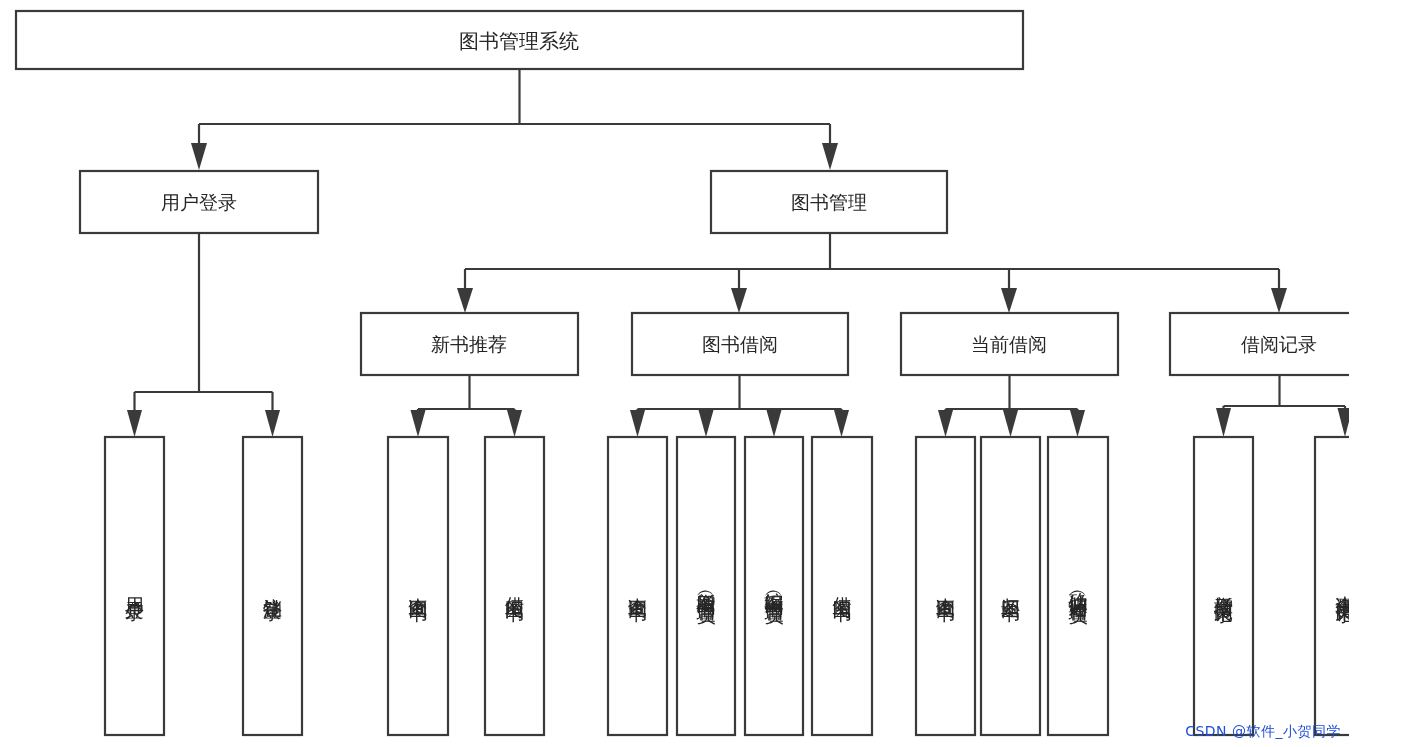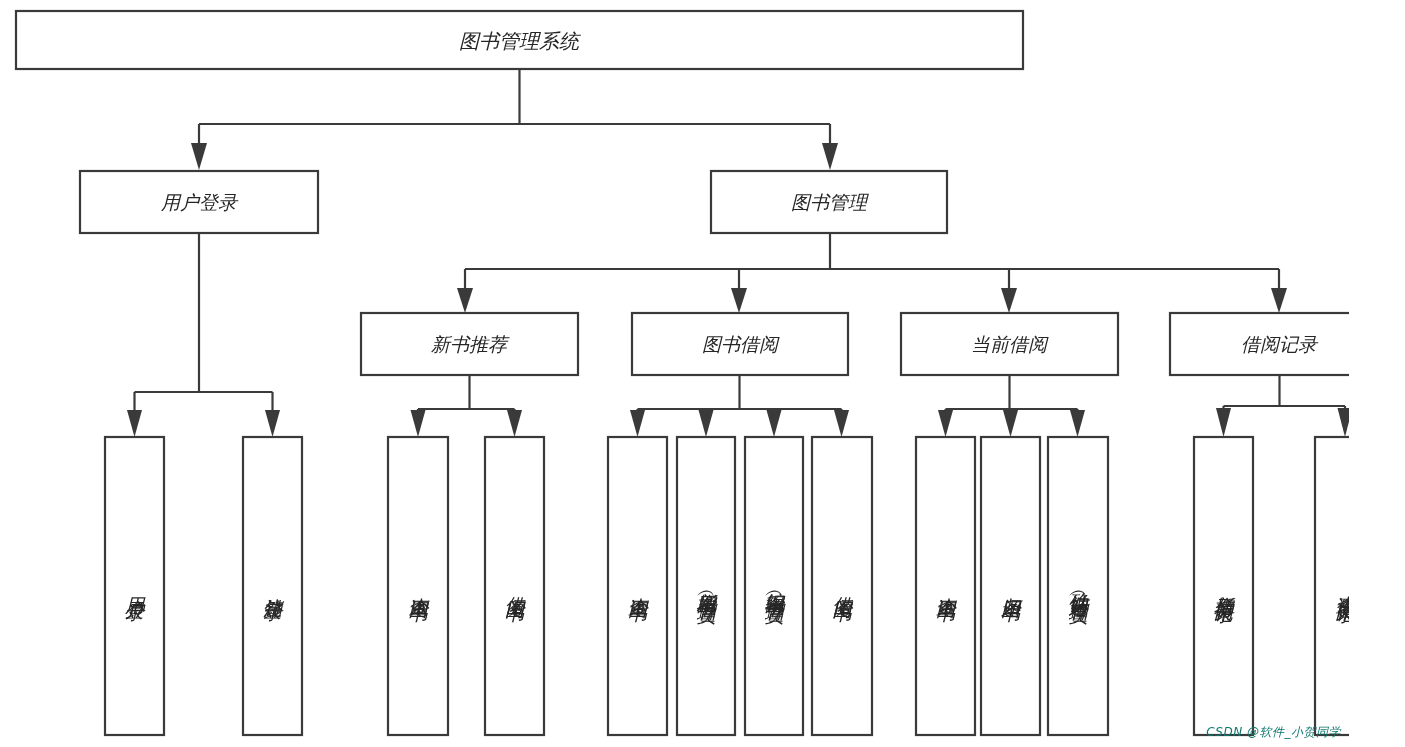--- a/index.html
+++ b/index.html
@@ -10,21 +10,20 @@
   }
   body {
     font-family: "DejaVu Sans", "Liberation Sans", sans-serif;
   }
   #diagram-root {
     position: relative;
     width: 1349px;
     height: 747px;
     background: #ffffff;
     overflow: hidden;
-    font-style: italic;
   }
   svg.diagram-canvas {
     position: absolute;
     left: 0;
     top: 0;
     width: 1405px;
     height: 747px;
   }
   .node-box {
     fill: #ffffff;
@@ -70,22 +69,22 @@
     letter-spacing: 2px;
     white-space: nowrap;
     text-align: center;
     pointer-events: auto;
   }
   .watermark {
     position: absolute;
     right: 8px;
     bottom: 6px;
     font-family: "DejaVu Sans", "Liberation Sans", sans-serif;
-    font-size: 12px;
-    color: #0f766e;
+    font-size: 14px;
+    color: #1d4ed8;
     letter-spacing: 0.5px;
     user-select: none;
   }
 </style>
 </head>
 <body>
 
 <div id="diagram-root">
 
   <svg class="diagram-canvas" viewBox="0 0 1405 747">

